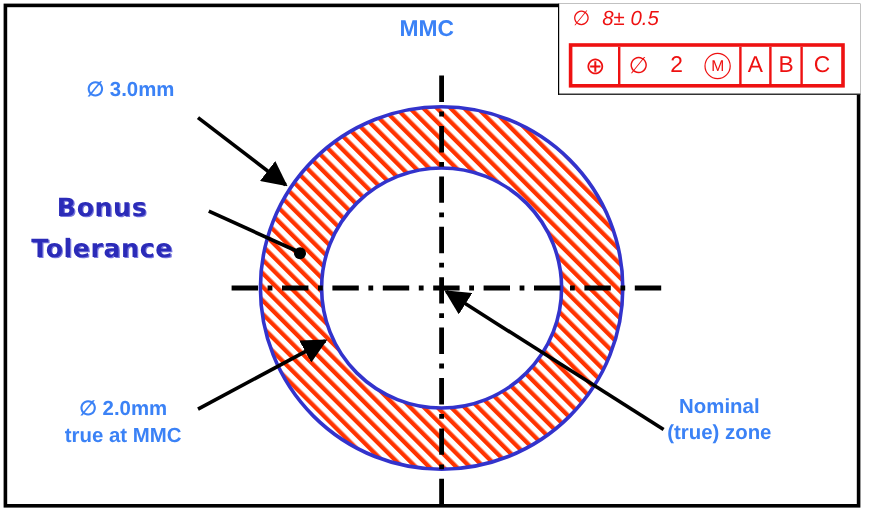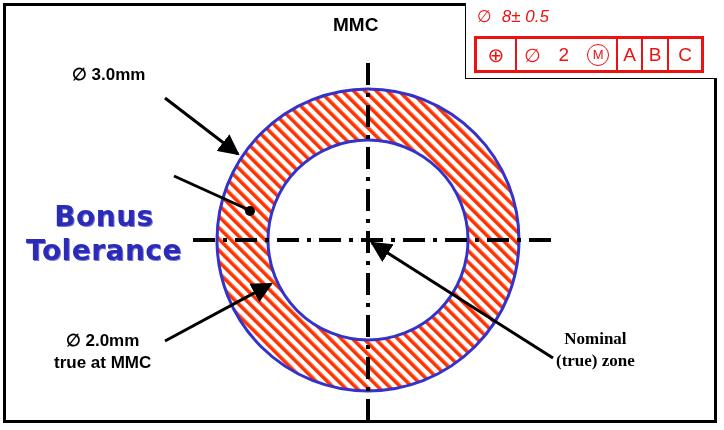--- a/index.html
+++ b/index.html
@@ -1,21 +1,21 @@
 <!DOCTYPE html>
 <html><head>
   <meta charset="utf-8">
   <style>
     html, body { margin: 0; padding: 0; background: #ffffff; }
     body { width: 724px; height: 430px; position: relative; overflow: hidden; font-family: "Liberation Sans", sans-serif; }
     .frame { position: absolute; left: 3px; top: 3px; width: 714px; height: 420px; border: 3px solid #000; box-sizing: border-box; }
     svg.diagram { position: absolute; left: 0; top: 0; }
-    .lbl { position: absolute; font-weight: bold; color: #000000; font-size: 17px; line-height: 22px; text-align: center; white-space: nowrap; }
-    .bonus { position: absolute; font-family: "DejaVu Sans", sans-serif; font-weight: bold; color: #2b2bb8; font-size: 28px; line-height: 34px; text-align: center; white-space: nowrap;
-      text-shadow: 1px 1px 0 #7777dd; letter-spacing: 0.5px; margin-top: 44px; }
+    .lbl { position: absolute; font-weight: bold; color: #3b82f6; font-size: 17px; line-height: 22px; text-align: center; white-space: nowrap; }
+    .bonus { position: absolute; font-family: "DejaVu Sans", sans-serif; font-weight: bold; color: #2b2bb8; font-size: 21px; line-height: 34px; text-align: center; white-space: nowrap;
+      text-shadow: 1px 1px 0 #7777dd; letter-spacing: 0.5px; }
     .fcf-box { position: absolute; left: 465px; top: 3px; width: 252px; height: 76px; border-left: 1px solid #000; border-bottom: 1px solid #000; box-sizing: border-box; background: #fff; }
     .fcf-size { position: absolute; left: 477px; top: 6px; color: #ee1111; font-size: 17px; white-space: nowrap; font-style: italic; }
     .fcf-size .dia { font-family: "DejaVu Sans", sans-serif; margin-right: 10px; }
     .fcf-row { position: absolute; left: 474px; top: 36px; height: 37px; display: flex; border: 3px solid #ee1111; box-sizing: border-box; }
     .fcf-cell { height: 100%; border-right: 2px solid #ee1111; color: #ee1111; font-size: 19px; display: flex; align-items: center; justify-content: center; box-sizing: border-box; }
     .fcf-cell:last-child { border-right: none; }
     .mmc-mod { display: inline-flex; width: 20px; height: 20px; border: 1.5px solid #ee1111; border-radius: 50%; font-size: 13px; align-items: center; justify-content: center; margin-left: 18px; }
   </style>
 </head>
 <body>
@@ -56,21 +56,21 @@
 <div class="bonus" style="left:26px; top:156px;">
   <div>Bonus</div>
   <div>Tolerance</div>
 </div>
 
 <div class="lbl" style="left:54px; top:330px;">
   <div>∅ 2.0mm</div>
   <div>true at MMC</div>
 </div>
 
-<div class="lbl" style="left:556px; top:328px;font-family:Liberation Serif, serif;">
+<div class="lbl" style="left:556px; top:328px;">
   <div>Nominal</div>
   <div>(true) zone</div>
 </div>
 
 <div class="fcf-box"></div>
 <div class="fcf-size">
   <span class="dia">∅</span><span>8± 0.5</span>
 </div>
 <div class="fcf-row">
   <div class="fcf-cell" style="width:40px;">

